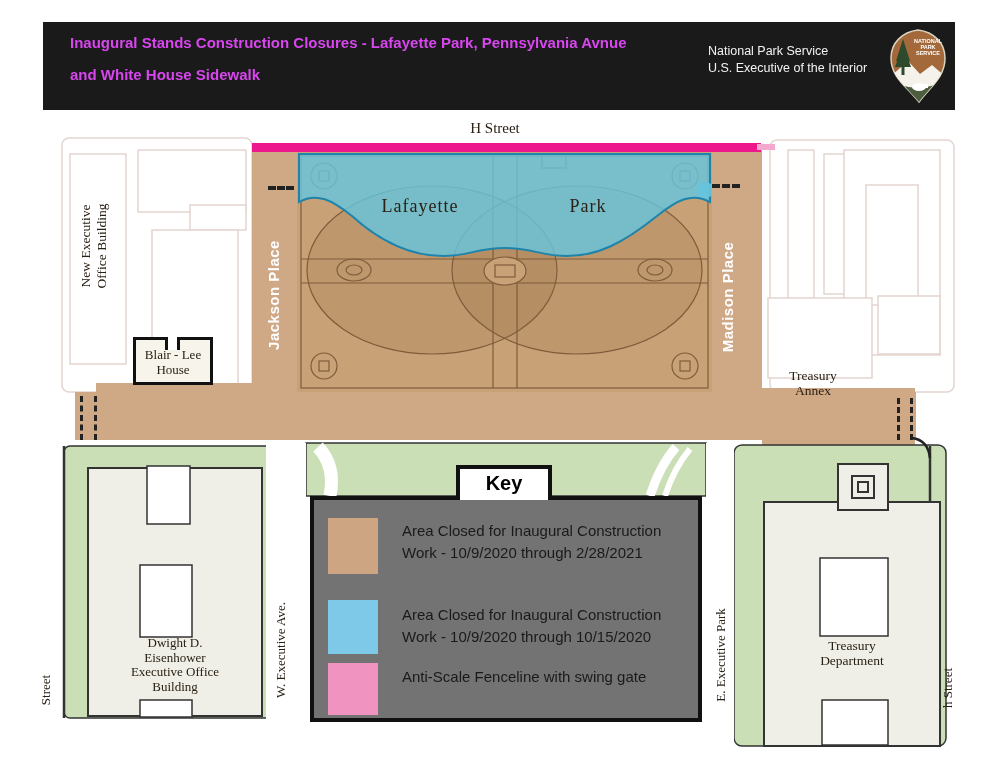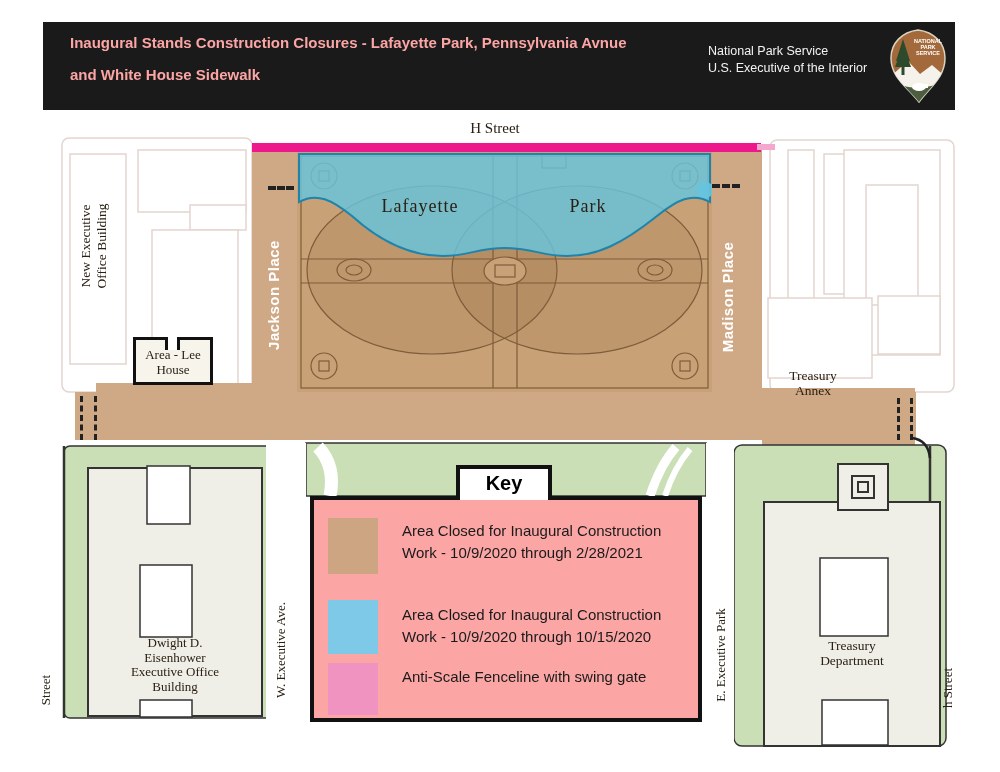--- a/index.html
+++ b/index.html
@@ -2,21 +2,21 @@
 <html><head>
 <meta charset="utf-8">
 <style>
   html,body{margin:0;padding:0;background:#ffffff;}
   .page{position:relative;width:1000px;height:772px;background:#ffffff;overflow:hidden;
         font-family:"Liberation Sans",sans-serif;}
   .abs{position:absolute;}
 
   
   .header{left:43px;top:22px;width:912px;height:88px;background:#1a1a1a;z-index:40;}
-  .title-line{position:absolute;left:27px;color:#fca5a5;font-size:15px;font-weight:bold;white-space:nowrap;}
+  .title-line{position:absolute;left:27px;color:#d946ef;font-size:15px;font-weight:bold;white-space:nowrap;}
   .title1{top:12px;}
   .title2{top:44px;}
   .agency{position:absolute;left:665px;top:21px;color:#f2f2f2;font-size:12.5px;line-height:17px;}
 
   
   .serif{font-family:"Liberation Serif",serif;color:#2a2115;}
   .vlabel{transform:rotate(-90deg);text-align:center;white-space:nowrap;}
   .street-white{color:#ffffff;font-weight:bold;font-size:15px;letter-spacing:.5px;
                 font-family:"Liberation Sans",sans-serif;}
 
@@ -28,21 +28,21 @@
   .dashH{border-top:4px dashed #222;}
   .dashV{border-left:3px dashed #222;}
 
   
   .blair{left:133px;top:337px;width:80px;height:48px;background:#f6f4eb;border:3px solid #111;
          z-index:12;text-align:center;font-size:13px;line-height:15px;padding-top:7px;box-sizing:border-box;}
   .blair-notch{position:absolute;top:-3px;left:50%;margin-left:-8px;width:9px;height:13px;
                background:#fff;border-left:3px solid #111;border-right:3px solid #111;}
 
   
-  .keybox{left:310px;top:496px;width:392px;height:226px;background:#fca5a5;border:4px solid #111;
+  .keybox{left:310px;top:496px;width:392px;height:226px;background:#737373;border:4px solid #111;
           z-index:60;box-sizing:border-box;}
   .keytab{left:456px;top:465px;width:96px;height:35px;background:#ffffff;border:4px solid #111;
           border-bottom:none;z-index:61;box-sizing:border-box;text-align:center;
           font-size:20px;font-weight:bold;line-height:29px;color:#000000;}
   .swatch{position:absolute;left:14px;width:50px;}
   .swatch-tan{background:#cda582;}
   .swatch-blue{background:#7ec8e8;}
   .swatch-pink{background:#f193c1;}
   .keytext{position:absolute;left:88px;width:296px;font-size:15px;line-height:21.5px;color:#1a1a1a;} .z8{z-index:8;}
   svg{display:block;}
@@ -164,21 +164,21 @@
   <div class="abs serif" style="left:360px;top:196px;width:120px;text-align:center;font-size:18px;letter-spacing:1px;z-index:10;">Lafayette</div>
   <div class="abs serif" style="left:548px;top:196px;width:80px;text-align:center;font-size:18px;letter-spacing:1px;z-index:10;">Park</div>
 
   <div class="abs vlabel serif" style="left:10px;top:229px;width:170px;height:34px;font-size:13.5px;line-height:16px;z-index:10;">
     <div>New Executive</div>
     <div>Office Building</div>
   </div>
 
   <div class="abs blair serif">
     <div class="blair-notch"></div>
-    <div>Area - Lee</div>
+    <div>Blair - Lee</div>
     <div>House</div>
   </div>
 
   <div class="abs serif" style="left:772px;top:368px;width:82px;text-align:center;font-size:13.5px;line-height:15px;z-index:10;">
     <div>Treasury</div>
     <div>Annex</div>
   </div>
 
   <div class="abs serif" style="left:97px;top:636px;width:156px;text-align:center;font-size:13px;line-height:14.5px;z-index:10;">
     <div>Dwight D.</div>

